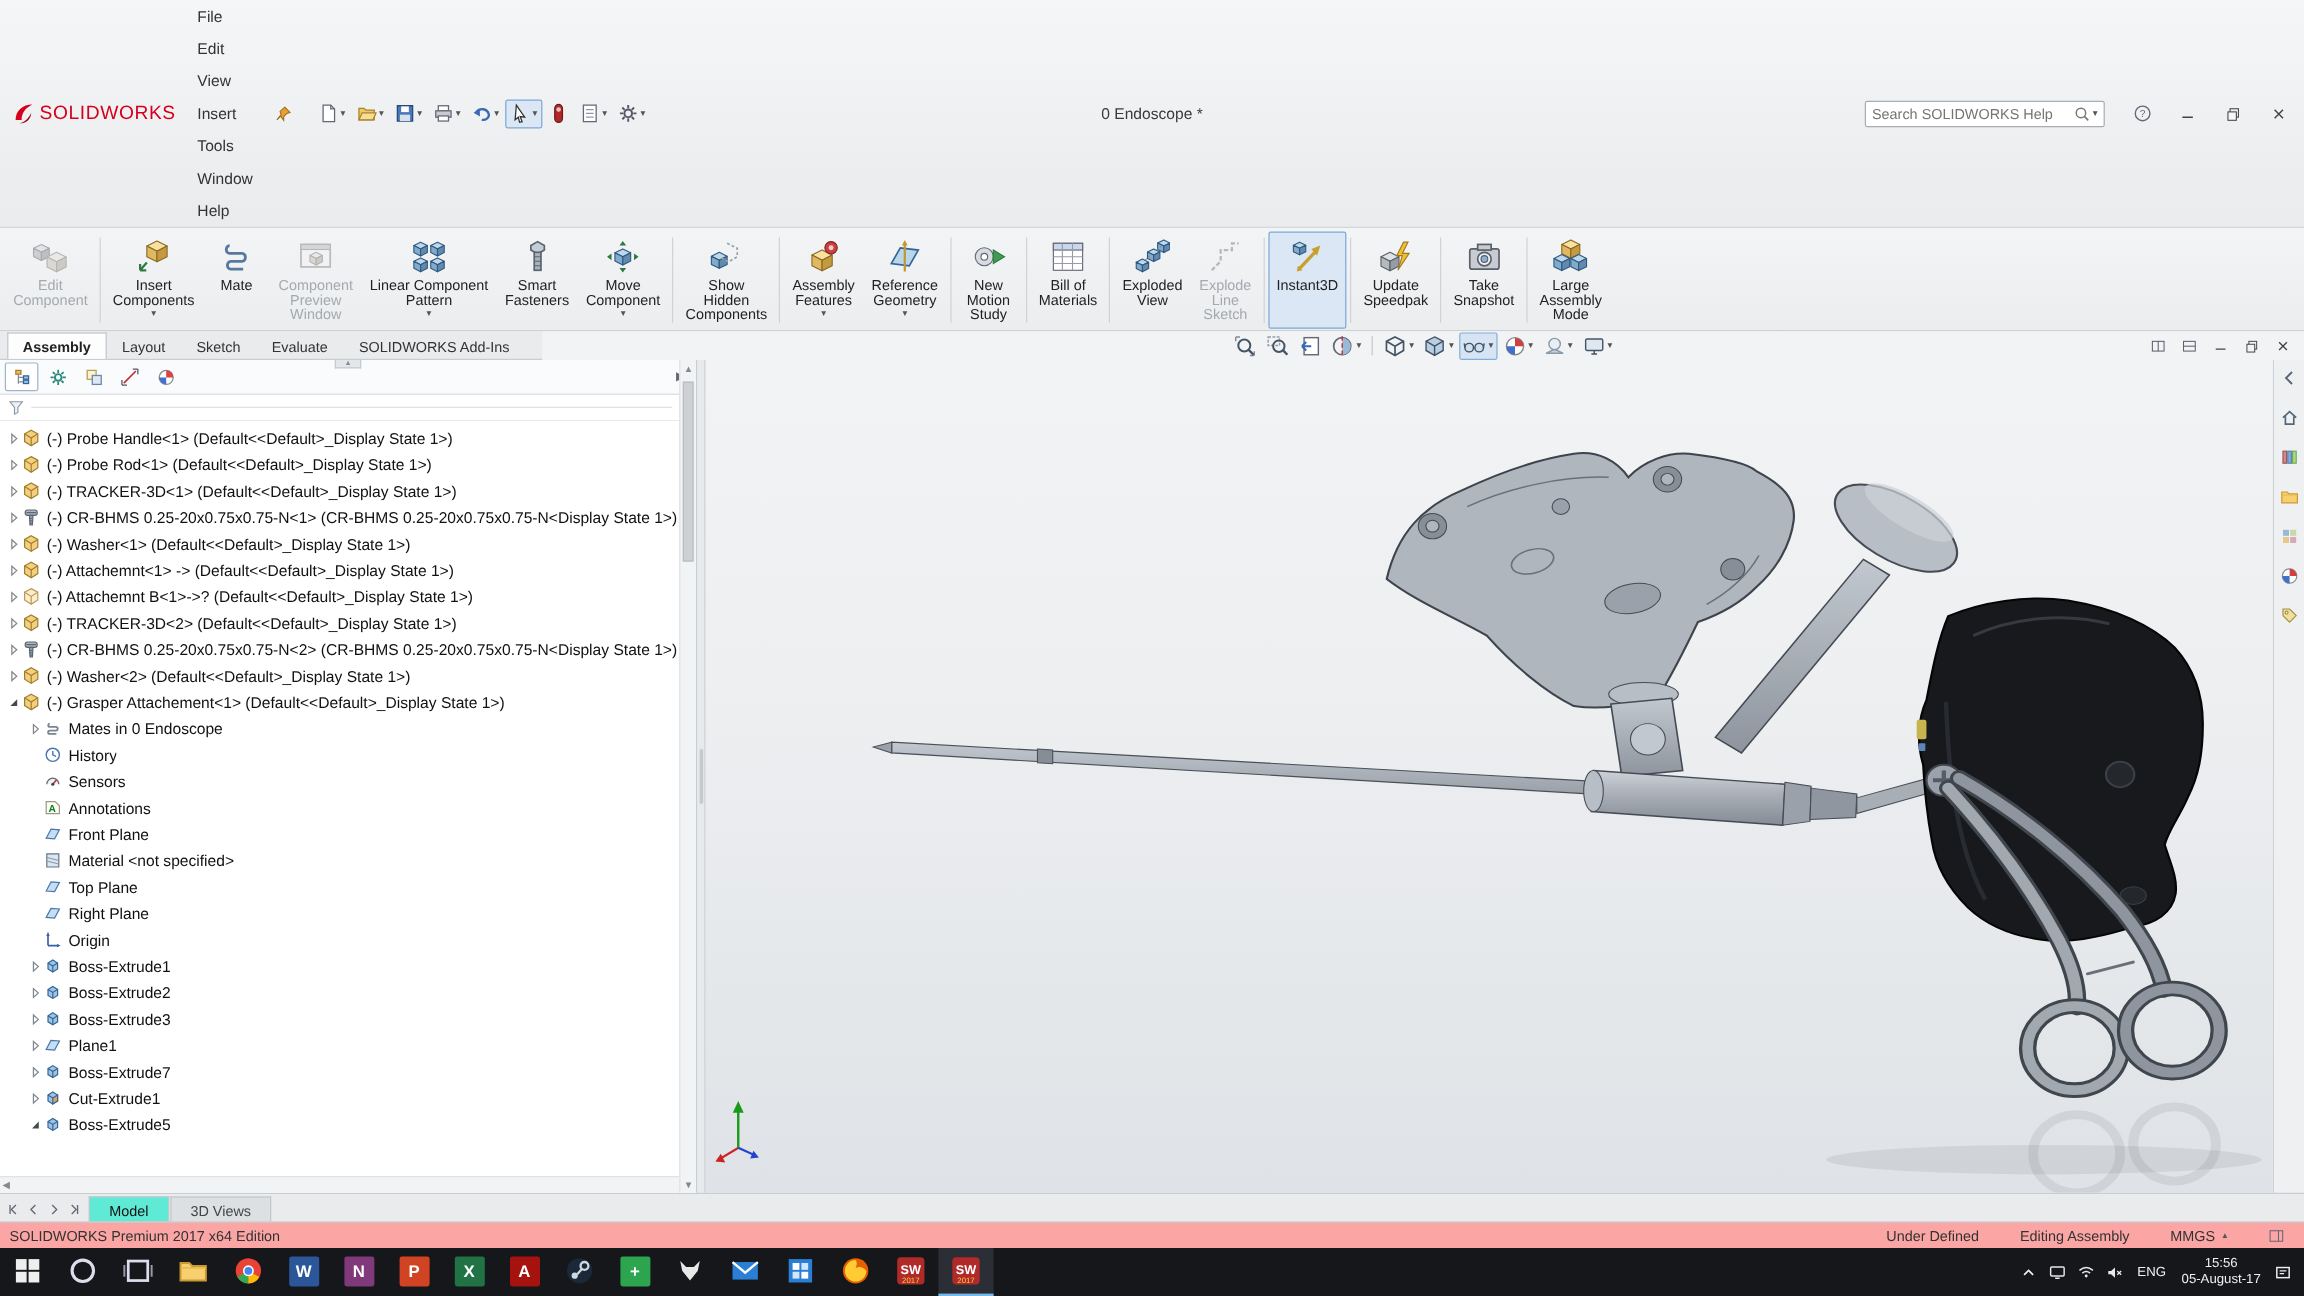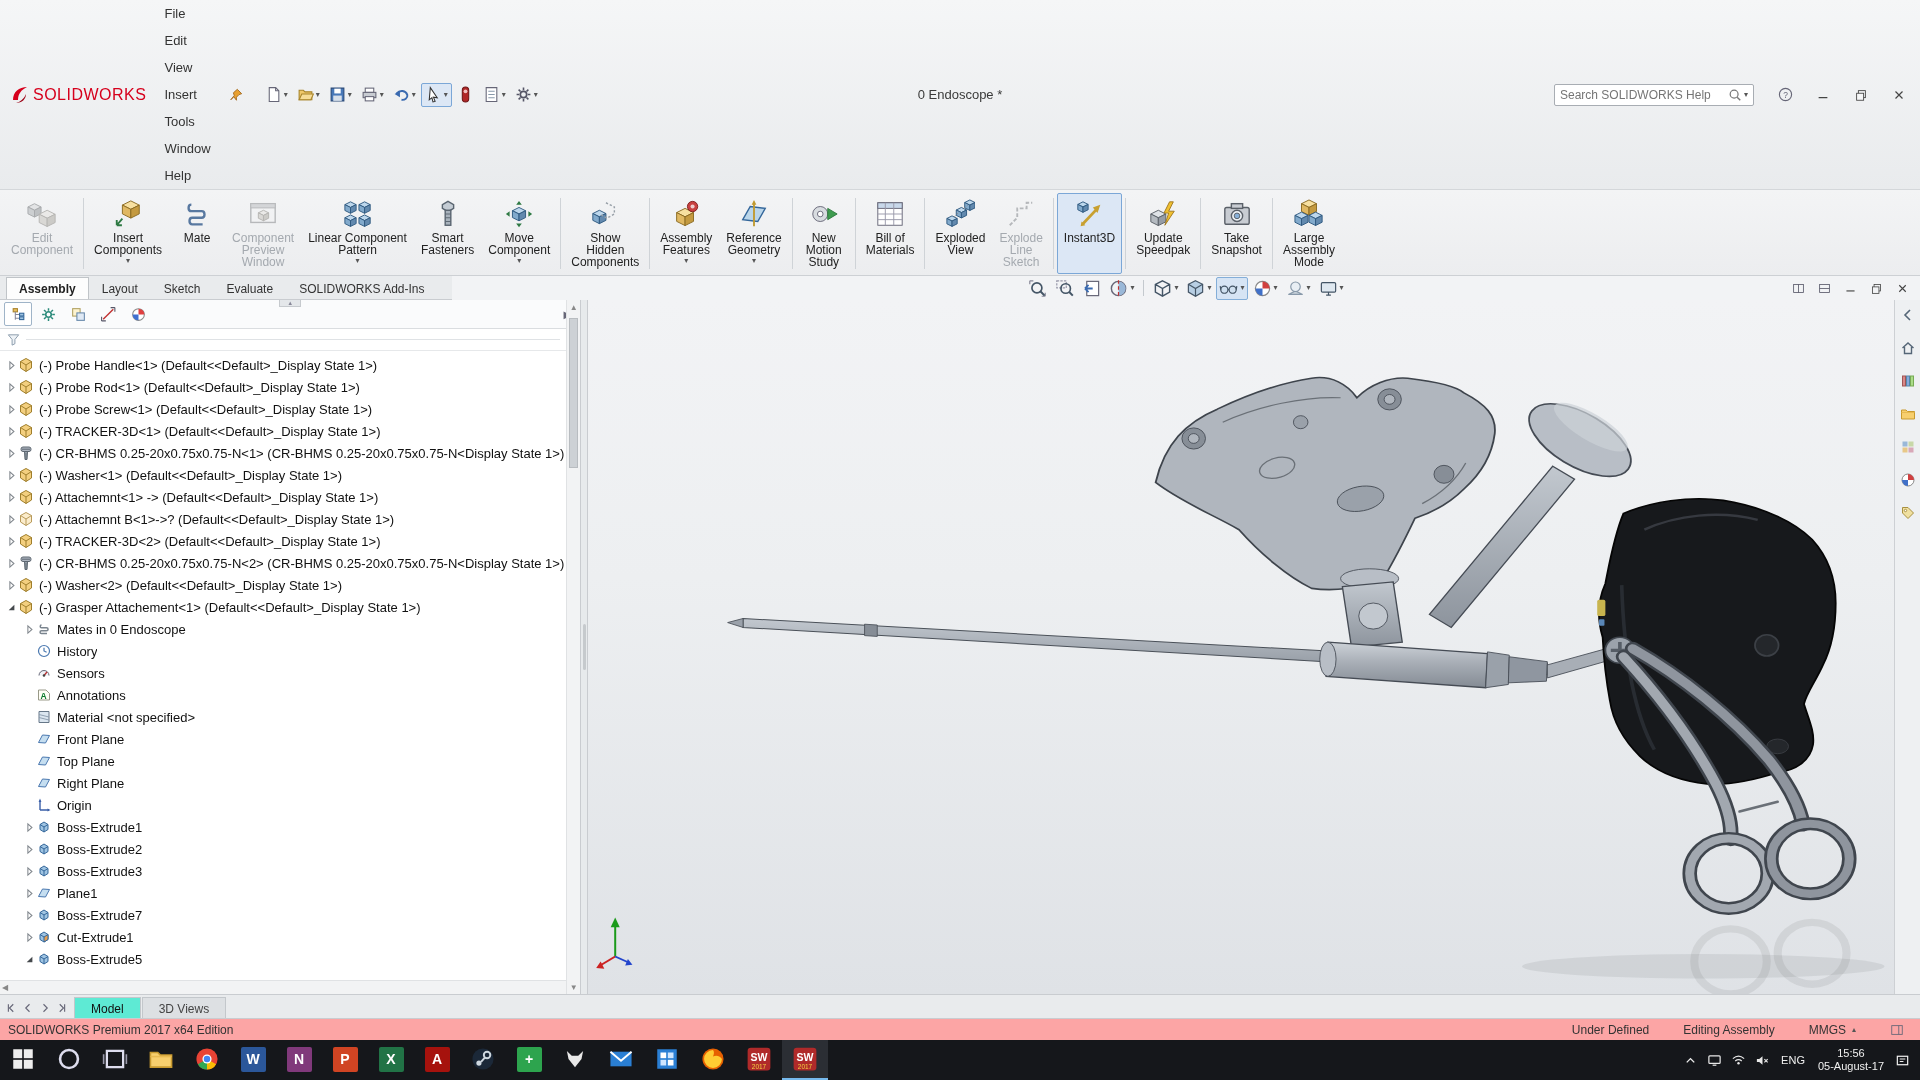--- a/index.html
+++ b/index.html
@@ -750,34 +750,20 @@
               <svg width="13" height="13" viewBox="0 0 16 16">
                 <path d="M6 3.5 L11 8 L6 12.5 Z" fill="none" stroke="#82888e" stroke-width="1.3"></path>
               </svg>
             </span>
             <span class="ticon">
               <svg width="16" height="16" viewBox="0 0 16 16">
                 <path d="M8 1.5 L13.5 4.5 L13.5 11 L8 14.5 L2.5 11 L2.5 4.5 Z" fill="#f3cf7f" stroke="#a07f2c"></path>
                 <path d="M2.5 4.5 L8 8 L13.5 4.5 M8 8 L8 14.5" fill="none" stroke="#a07f2c"></path>
               </svg>
             </span>
-            <span class="tlabel">(-) Probe Screw&lt;1&gt; (Default&lt;&lt;Default&gt;_Display State 1&gt;)</span>
-          </div>
-          <div class="trow" style="padding-left:4px">
-            <span class="arr">
-              <svg width="13" height="13" viewBox="0 0 16 16">
-                <path d="M6 3.5 L11 8 L6 12.5 Z" fill="none" stroke="#82888e" stroke-width="1.3"></path>
-              </svg>
-            </span>
-            <span class="ticon">
-              <svg width="16" height="16" viewBox="0 0 16 16">
-                <path d="M8 1.5 L13.5 4.5 L13.5 11 L8 14.5 L2.5 11 L2.5 4.5 Z" fill="#f3cf7f" stroke="#a07f2c"></path>
-                <path d="M2.5 4.5 L8 8 L13.5 4.5 M8 8 L8 14.5" fill="none" stroke="#a07f2c"></path>
-              </svg>
-            </span>
             <span class="tlabel">(-) TRACKER-3D&lt;1&gt; (Default&lt;&lt;Default&gt;_Display State 1&gt;)</span>
           </div>
           <div class="trow" style="padding-left:4px">
             <span class="arr">
               <svg width="13" height="13" viewBox="0 0 16 16">
                 <path d="M6 3.5 L11 8 L6 12.5 Z" fill="none" stroke="#82888e" stroke-width="1.3"></path>
               </svg>
             </span>
             <span class="ticon">
               <svg width="16" height="16" viewBox="0 0 16 16">
@@ -930,34 +916,34 @@
                 <path d="M2.5 3 L10 3 L13.5 6.5 L13.5 13 L2.5 13 Z" fill="#fffef5" stroke="#998"></path>
                 <text x="4.5" y="11.5" font-size="8.5" font-weight="bold" fill="#0a7a2a" font-family="Liberation Sans">A</text>
               </svg>
             </span>
             <span class="tlabel">Annotations</span>
           </div>
           <div class="trow" style="padding-left:22px">
             <span class="arr"></span>
             <span class="ticon">
               <svg width="16" height="16" viewBox="0 0 16 16">
+                <path d="M2.5 11.5 L6.5 4 L13.5 4.5 L9.5 12 Z" fill="rgba(140,190,225,.5)" stroke="#4a78b0"></path>
+              </svg>
+            </span>
+            <span class="tlabel">Front Plane</span>
+          </div>
+          <div class="trow" style="padding-left:22px">
+            <span class="arr"></span>
+            <span class="ticon">
+              <svg width="16" height="16" viewBox="0 0 16 16">
                 <path d="M3 2.5 L13 2.5 L13 13.5 L3 13.5 Z" fill="#dbe6f0" stroke="#667788"></path>
                 <path d="M3 5.5 L13 8 M3 8.5 L13 11" stroke="#8899aa" stroke-width=".9"></path>
               </svg>
             </span>
             <span class="tlabel">Material &lt;not specified&gt;</span>
-          </div>
-          <div class="trow" style="padding-left:22px">
-            <span class="arr"></span>
-            <span class="ticon">
-              <svg width="16" height="16" viewBox="0 0 16 16">
-                <path d="M2.5 11.5 L6.5 4 L13.5 4.5 L9.5 12 Z" fill="rgba(140,190,225,.5)" stroke="#4a78b0"></path>
-              </svg>
-            </span>
-            <span class="tlabel">Front Plane</span>
           </div>
           <div class="trow" style="padding-left:22px">
             <span class="arr"></span>
             <span class="ticon">
               <svg width="16" height="16" viewBox="0 0 16 16">
                 <path d="M2.5 11.5 L6.5 4 L13.5 4.5 L9.5 12 Z" fill="rgba(140,190,225,.5)" stroke="#4a78b0"></path>
               </svg>
             </span>
             <span class="tlabel">Top Plane</span>
           </div>

